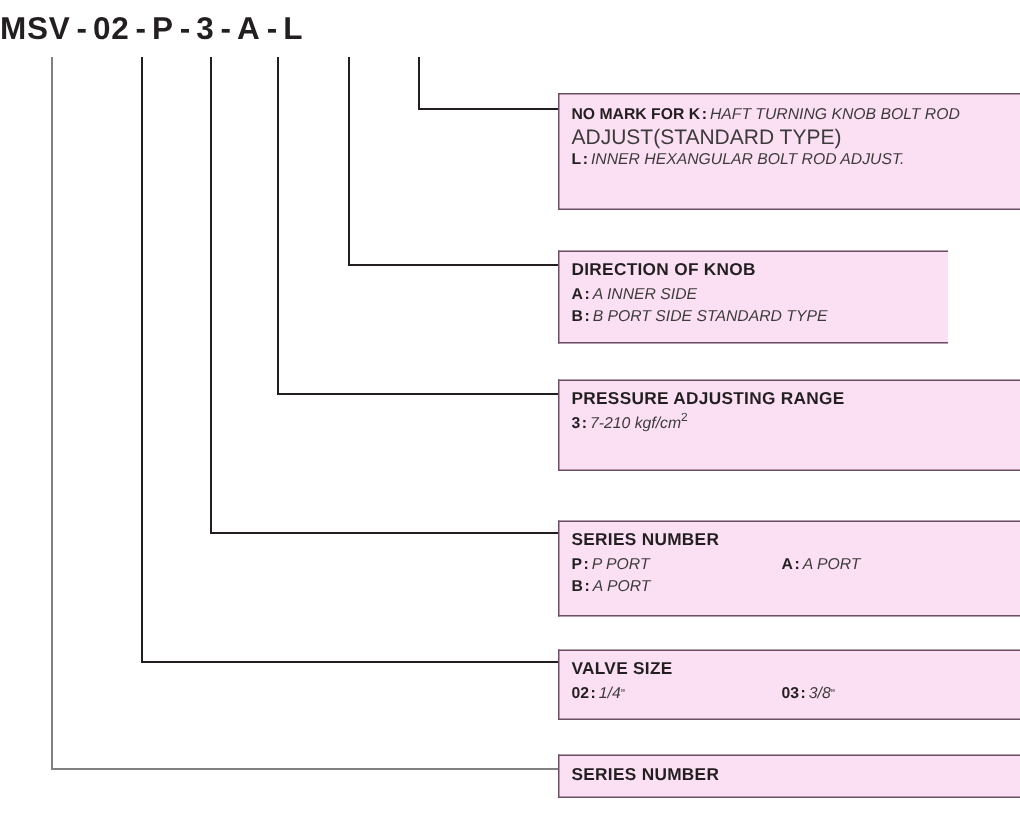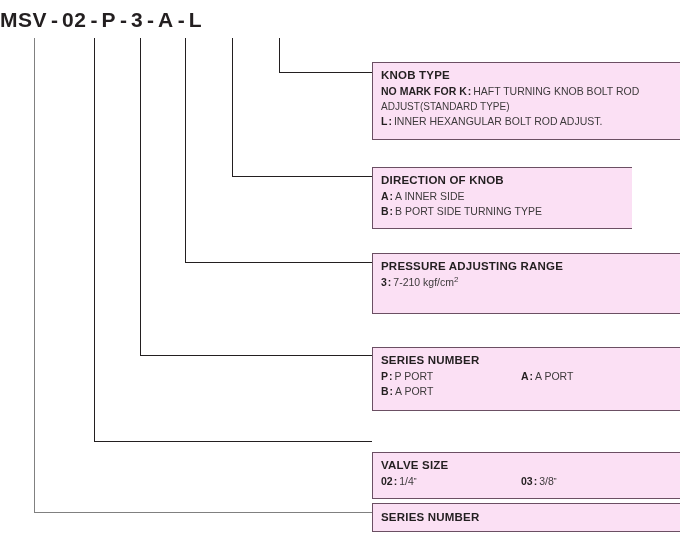--- a/index.html
+++ b/index.html
@@ -77,28 +77,29 @@
     font-weight: bold;
     color: #231f20;
   }
   .row .sep {
     font-weight: bold;
     color: #231f20;
     padding: 0 2px 0 1px;
   }
   .row .desc {
     color: #3d3a3b;
+    font-style: italic;
   }
   .row.two-col .col2 {
     position: absolute;
     left: 140px;
     top: 0;
   }
   .wrapline {
-    font-size: 10px;
+    font-size: 14px;
     line-height: 15px;
     color: #3d3a3b;
     white-space: nowrap;
   }
   sup {
     font-size: 8px;
     vertical-align: super;
     line-height: 0;
   }
   .inch {
@@ -126,37 +127,36 @@
 
     <path d="M94.5,38 L94.5,441.5 L372,441.5"></path>
   </g>
   <g fill="none" stroke="#808080" stroke-width="1.3" shape-rendering="crispEdges">
 
     <path d="M34.5,38 L34.5,512.5 L372,512.5"></path>
   </g>
 </svg>
 
 <div class="callout" style="left:372px; top:62px; width:308px; height:78px;">
-  <div class="title">KNOB TYPE</div>
   <div class="row">
     <span class="code">NO MARK FOR K</span><span class="sep">:</span><span class="desc">HAFT TURNING KNOB BOLT ROD</span>
   </div>
   <div class="wrapline">ADJUST(STANDARD TYPE)</div>
   <div class="row">
     <span class="code">L</span><span class="sep">:</span><span class="desc">INNER HEXANGULAR BOLT ROD ADJUST.</span>
   </div>
 </div>
 
 <div class="callout" style="left:372px; top:167px; width:260px; height:62px;">
   <div class="title">DIRECTION OF KNOB</div>
   <div class="row">
     <span class="code">A</span><span class="sep">:</span><span class="desc">A INNER SIDE</span>
   </div>
   <div class="row">
-    <span class="code">B</span><span class="sep">:</span><span class="desc">B PORT SIDE TURNING TYPE</span>
+    <span class="code">B</span><span class="sep">:</span><span class="desc">B PORT SIDE STANDARD TYPE</span>
   </div>
 </div>
 
 <div class="callout" style="left:372px; top:253px; width:308px; height:61px;">
   <div class="title">PRESSURE ADJUSTING RANGE</div>
   <div class="row">
     <span class="code">3</span><span class="sep">:</span><span class="desc">7-210 kgf/cm</span><sup>2</sup>
   </div>
 </div>
 
@@ -164,21 +164,21 @@
   <div class="title">SERIES NUMBER</div>
   <div class="row two-col">
     <span class="code">P</span><span class="sep">:</span><span class="desc">P PORT</span>
     <span class="col2"><span class="code">A</span><span class="sep">:</span><span class="desc">A PORT</span></span>
   </div>
   <div class="row">
     <span class="code">B</span><span class="sep">:</span><span class="desc">A PORT</span>
   </div>
 </div>
 
-<div class="callout" style="left:372px; top:433px; width:308px; height:47px;margin-top:19px;">
+<div class="callout" style="left:372px; top:433px; width:308px; height:47px;">
   <div class="title">VALVE SIZE</div>
   <div class="row two-col">
     <span class="code">02</span><span class="sep">:</span><span class="desc">1/4</span><span class="inch">”</span>
     <span class="col2"><span class="code">03</span><span class="sep">:</span><span class="desc">3/8</span><span class="inch">”</span></span>
   </div>
 </div>
 
 <div class="callout" style="left:372px; top:503px; width:308px; height:29px; padding-top:7px;">
   <div class="title">SERIES NUMBER</div>
 </div>

